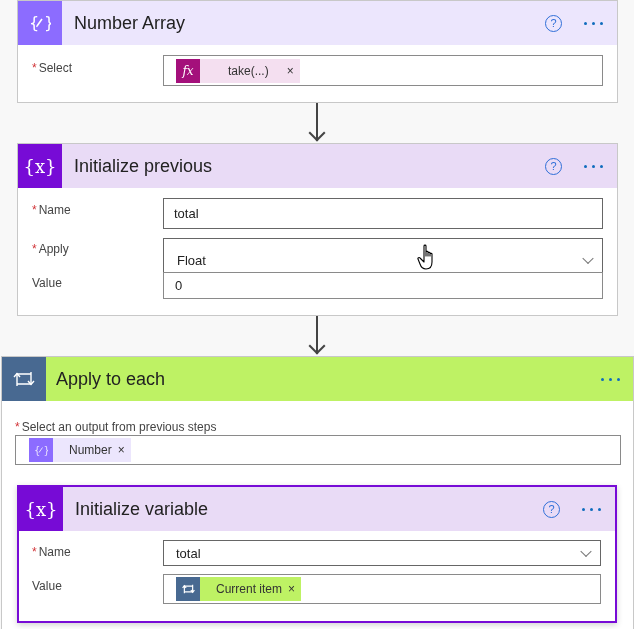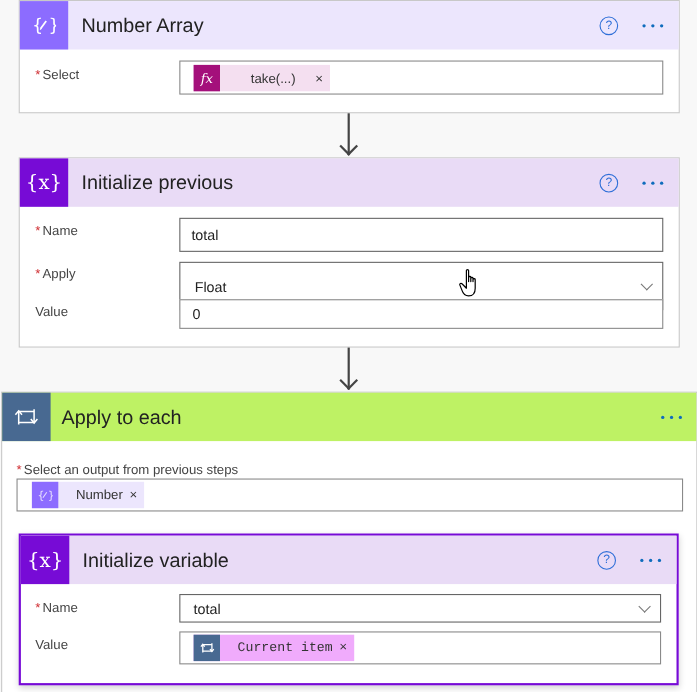--- a/index.html
+++ b/index.html
@@ -167,21 +167,21 @@
   </div>
   <div class="field dark" style="left:144px; top:53px; width:438px; height:26px;">
     <span class="val" style="padding-left:12px;">total</span>
     <span class="chev"></span>
   </div>
 
   <div class="label" style="left:13px; top:92px;">
     <span>Value</span>
   </div>
   <div class="field" style="left:144px; top:87px; width:438px; height:30px;">
-    <div class="token" style="margin-left:12px; background:#f0abfc;font-family:Liberation Mono, monospace;">
+    <div class="token" style="margin-left:12px; background:#bef264;">
       <div class="t-icon" style="background:#486991;">
         <svg width="13" height="10" viewBox="0 0 22 16" fill="none" stroke="#fff" stroke-width="2">
           <path d="M4 15 L4 3 L18 3"></path>
             <path d="M1 6 L4 2.5 L7 6"></path>
           <path d="M18 1 L18 13 L4 13"></path>
             <path d="M15 10 L18 13.5 L21 10"></path>
         </svg>
       </div>
       <span class="t-text">Current item</span>
       <span class="t-x">×</span>

